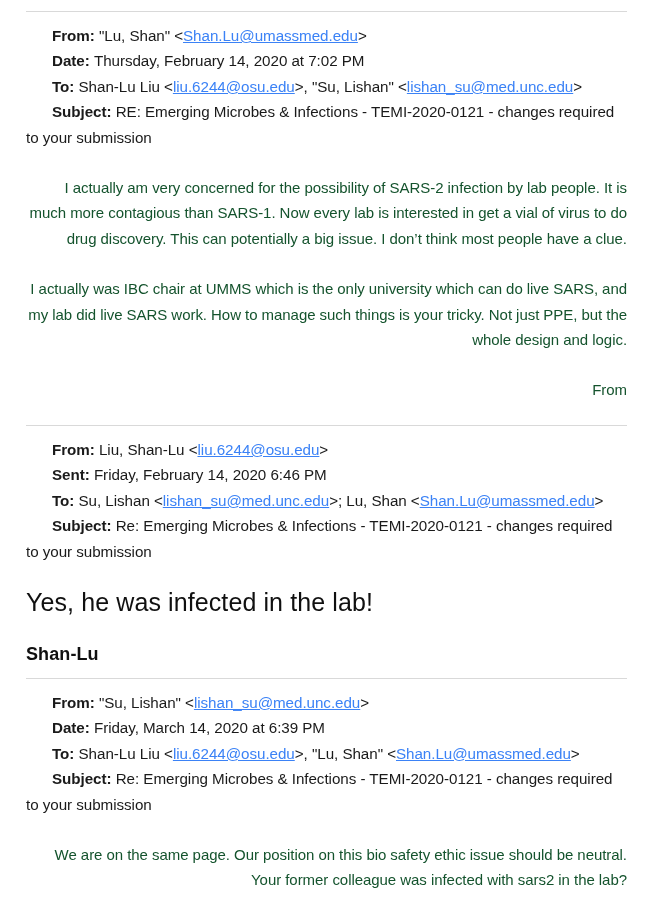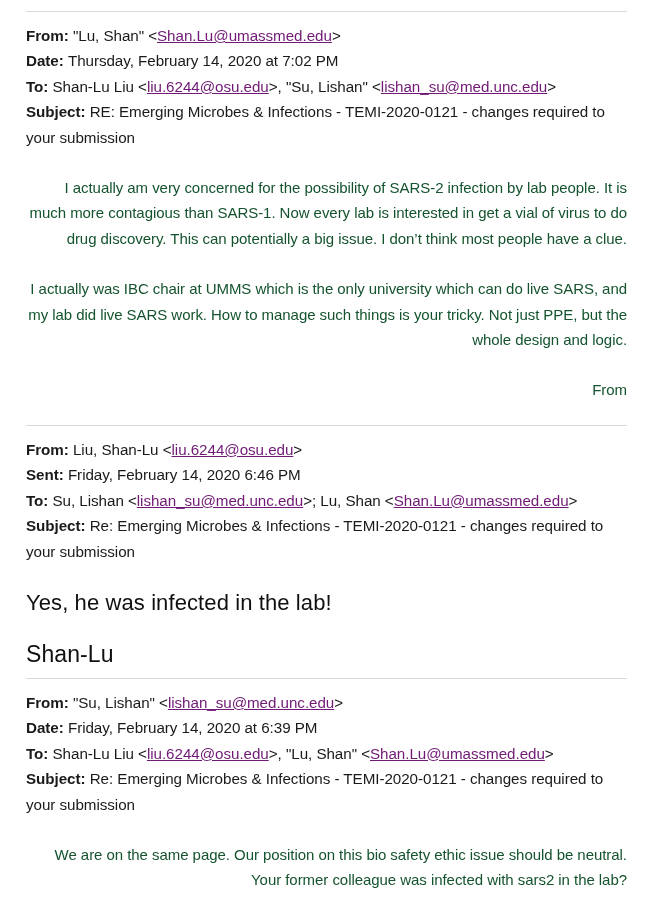--- a/index.html
+++ b/index.html
@@ -45,24 +45,25 @@
     font-size: 15.2px;
     line-height: 25.4px;
     color: #1a1a1a;
     letter-spacing: -0.05px;
   }
   .hdr .row {
     white-space: normal;
   }
   .hdr .lbl {
     font-weight: bold;
+    margin-left: 26px;
   }
 
   a.mail {
-    color: #701a75;
+    color: #3b82f6;
     text-underline-offset: 1px;
   }
   .brk { color: #1a1a1a; }
 
   
   .para {
     font-size: 15px;
     line-height: 25.4px;
     color: #14532d;
     letter-spacing: -0.05px;
@@ -70,31 +71,32 @@
     text-align: right;
   }
 
   .spacer-sm { height: 11px; }
   .spacer-md { height: 22px; }
   .spacer-lg { height: 25px; }
 
   
   .callout {
     font-family: "Liberation Sans", sans-serif;
-    font-size: 22px;
+    font-size: 25px;
     line-height: 27px;
     color: #101010;
     letter-spacing: 0.1px;
   }
   .signature-alt {
     font-family: "Liberation Sans", sans-serif;
-    font-size: 23px;
+    font-size: 18px;
     line-height: 26px;
     color: #101010;
     letter-spacing: 0.1px;
+    font-weight: bold;
   }
 </style>
 </head>
 <body>
 
 <div class="page">
   <div class="content">
 
     <div class="spacer-sm"></div>
 
@@ -172,21 +174,21 @@
 
     <div class="spacer-sm"></div>
 
     <div class="hdr">
       <div class="row">
         <span class="lbl">From: </span>
         <span>"Su, Lishan" &lt;</span><a class="mail" href="#">lishan_su@med.unc.edu</a><span class="brk">&gt;</span>
       </div>
       <div class="row">
         <span class="lbl">Date: </span>
-        <span>Friday, February 14, 2020 at 6:39 PM</span>
+        <span>Friday, March 14, 2020 at 6:39 PM</span>
       </div>
       <div class="row">
         <span class="lbl">To: </span>
         <span>Shan-Lu Liu &lt;</span><a class="mail" href="#">liu.6244@osu.edu</a><span class="brk">&gt;, "Lu, Shan" &lt;</span><a class="mail" href="#">Shan.Lu@umassmed.edu</a><span class="brk">&gt;</span>
       </div>
       <div class="row">
         <span class="lbl">Subject: </span>
         <span>Re: Emerging Microbes &amp; Infections - TEMI-2020-0121 - changes required to your submission</span>
       </div>
     </div>

